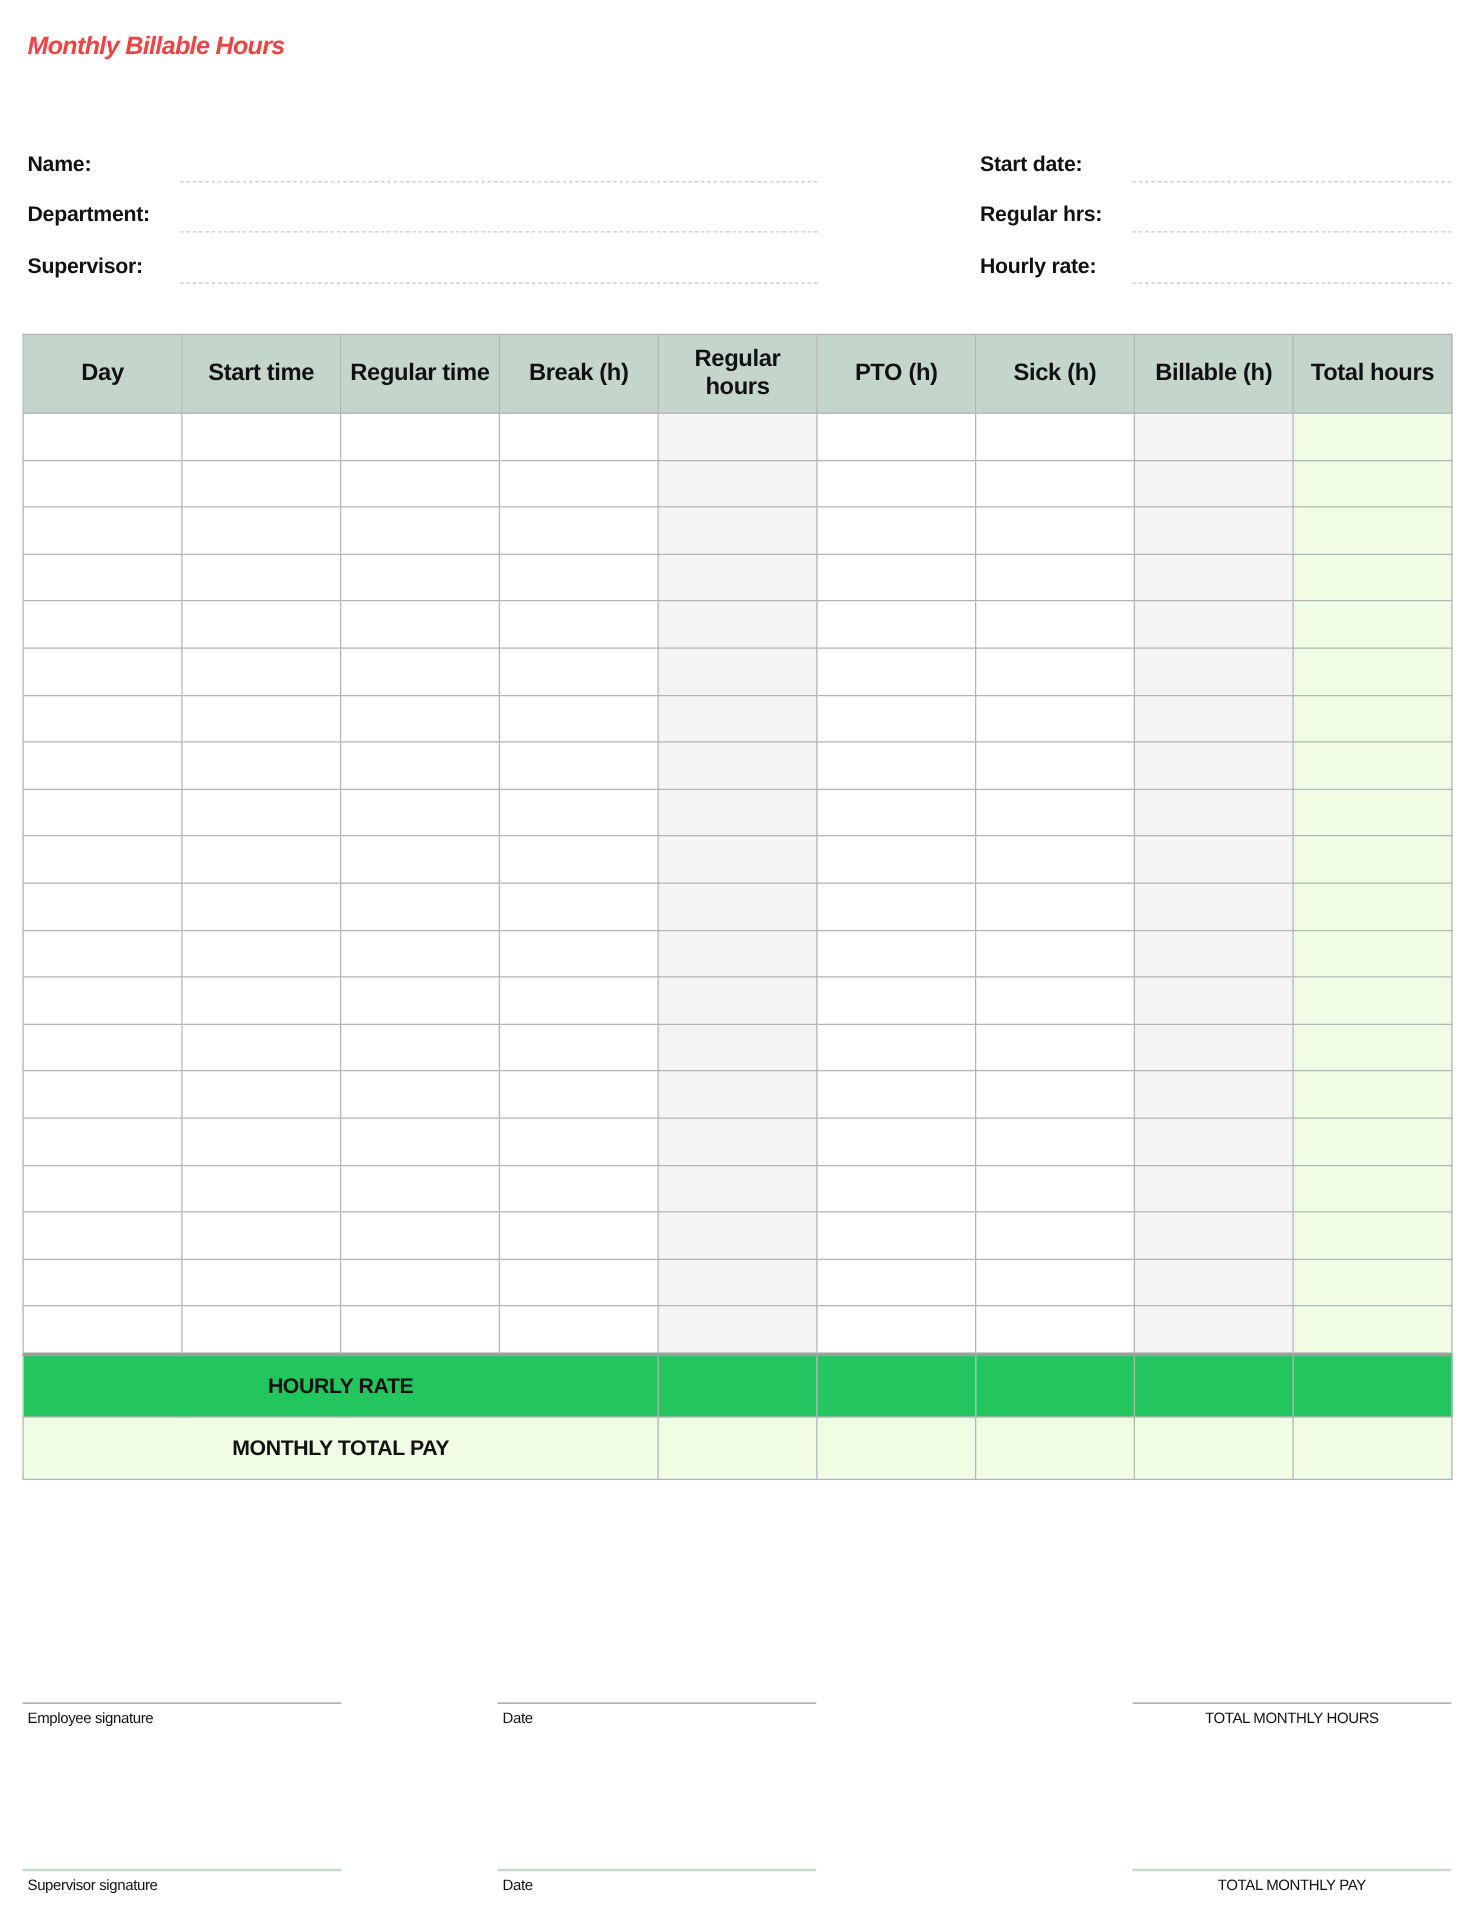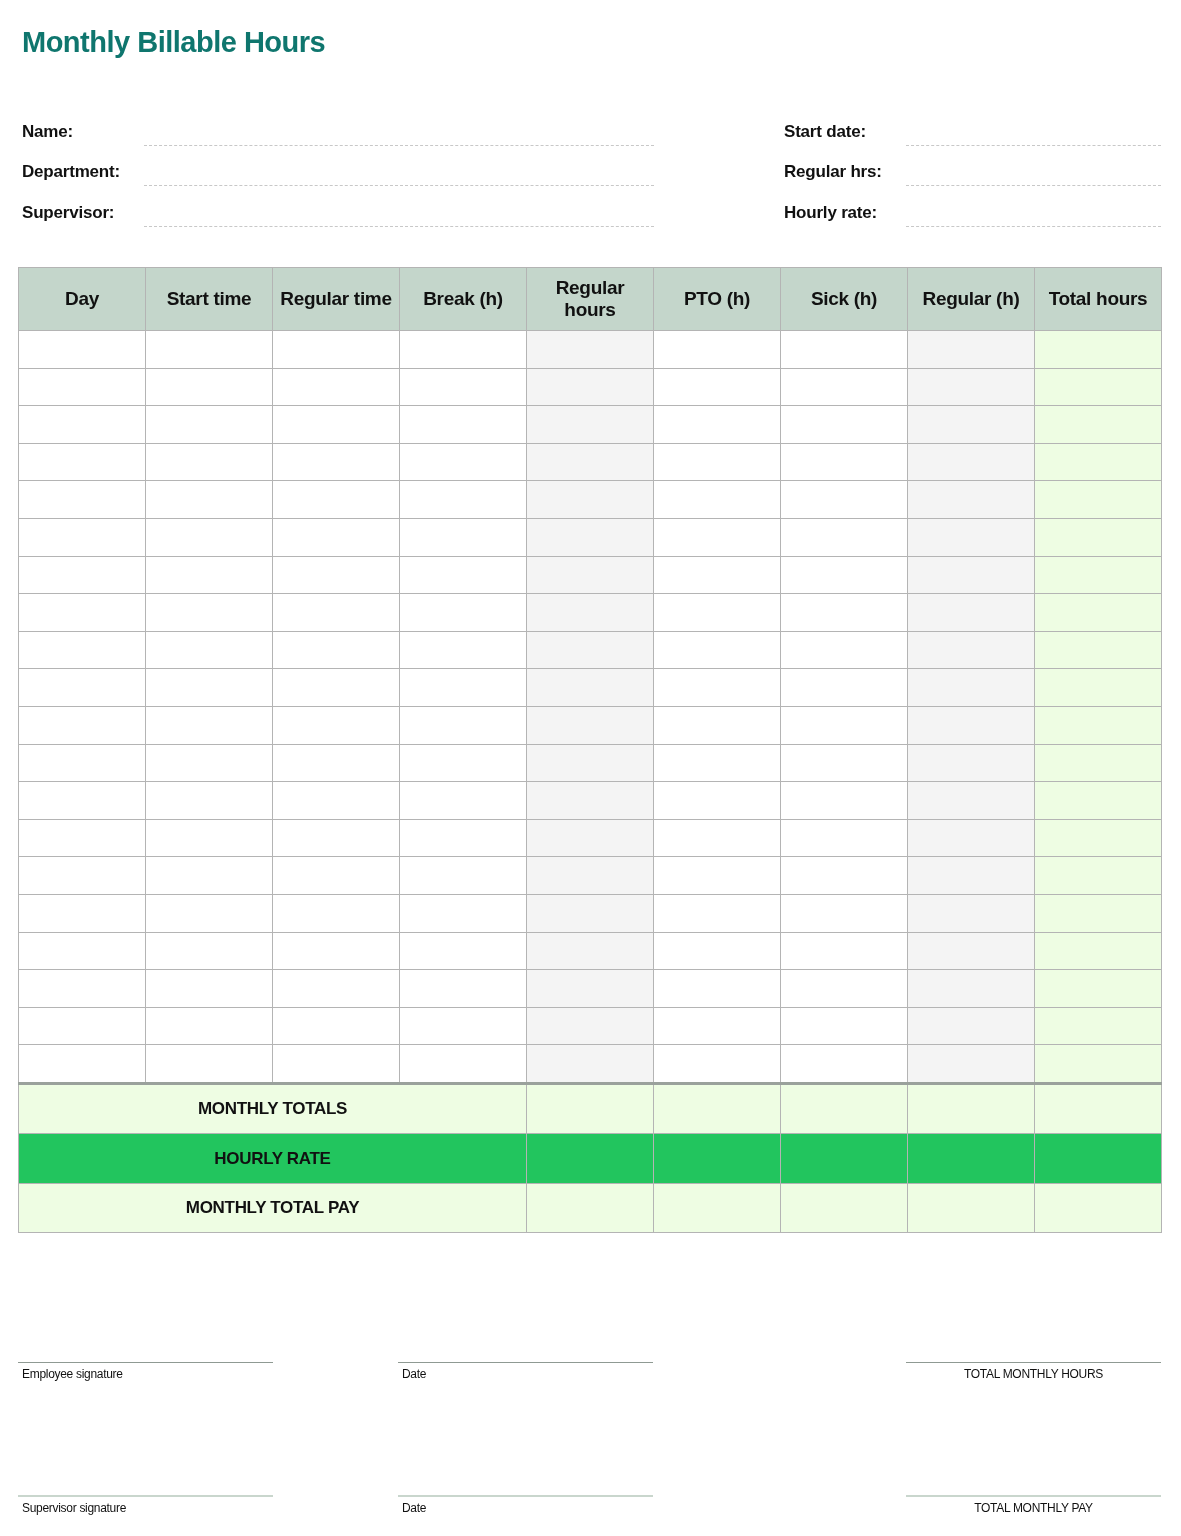--- a/index.html
+++ b/index.html
@@ -1,17 +1,17 @@
 <!DOCTYPE html>
 <html><head>
 <meta charset="utf-8">
 <style>
   html, body { margin:0; padding:0; background:#ffffff; }
   body { width:1181px; height:1536px; position:relative; font-family:"Liberation Sans", sans-serif; color:#111; overflow:hidden; }
-  .title { position:absolute; left:22px; top:26px; font-size:29px; font-weight:bold; color:#0f766e; letter-spacing:-0.5px; }
+  .title { position:absolute; left:22px; top:26px; font-size:20px; font-weight:bold; color:#ef4444; letter-spacing:-0.5px;font-style:italic; }
   .field { position:absolute; height:22px; }
   .field .lbl { position:absolute; left:0; top:0; font-size:17px; font-weight:bold; letter-spacing:-0.2px; }
   .field .line { position:absolute; top:23px; height:0; border-bottom:1px dashed #c8c8c8; }
   table.grid { position:absolute; left:18px; top:267px; border-collapse:collapse; table-layout:fixed; width:1143px; }
   table.grid col { width:127px; }
   table.grid th, table.grid td { border:1px solid #b4b4b4; padding:0; }
   table.grid th { background:#c4d6cb; height:62px; font-size:19px; font-weight:bold; text-align:center; line-height:22px; letter-spacing:-0.3px; }
   table.grid td { height:36.6px; }
   td.reg, td.ot { background:#f4f4f4; }
   td.tot { background:#eefde3; }
@@ -70,21 +70,21 @@
   </colgroup>
   <thead>
     <tr>
       <th>Day</th>
       <th>Start time</th>
       <th>Regular time</th>
       <th>Break (h)</th>
       <th style="padding:0 14px;">Regular hours</th>
       <th>PTO (h)</th>
       <th>Sick (h)</th>
-      <th>Regular (h)</th>
+      <th>Billable (h)</th>
       <th>Total hours</th>
     </tr>
   </thead>
   <tbody id="data-rows">
       <tr>
         <td></td>
         <td></td>
         <td></td>
         <td></td>
         <td class="reg"></td>
@@ -297,28 +297,20 @@
         <td></td>
         <td></td>
         <td class="reg"></td>
         <td></td>
         <td></td>
         <td class="ot"></td>
         <td class="tot"></td>
       </tr>
     </tbody>
   <tbody>
-    <tr class="sum green">
-      <td colspan="4">MONTHLY TOTALS</td>
-      <td></td>
-      <td></td>
-      <td></td>
-      <td></td>
-      <td></td>
-    </tr>
     <tr class="sum white">
       <td colspan="4">HOURLY RATE</td>
       <td></td>
       <td></td>
       <td></td>
       <td></td>
       <td></td>
     </tr>
     <tr class="sum green">
       <td colspan="4">MONTHLY TOTAL PAY</td>

